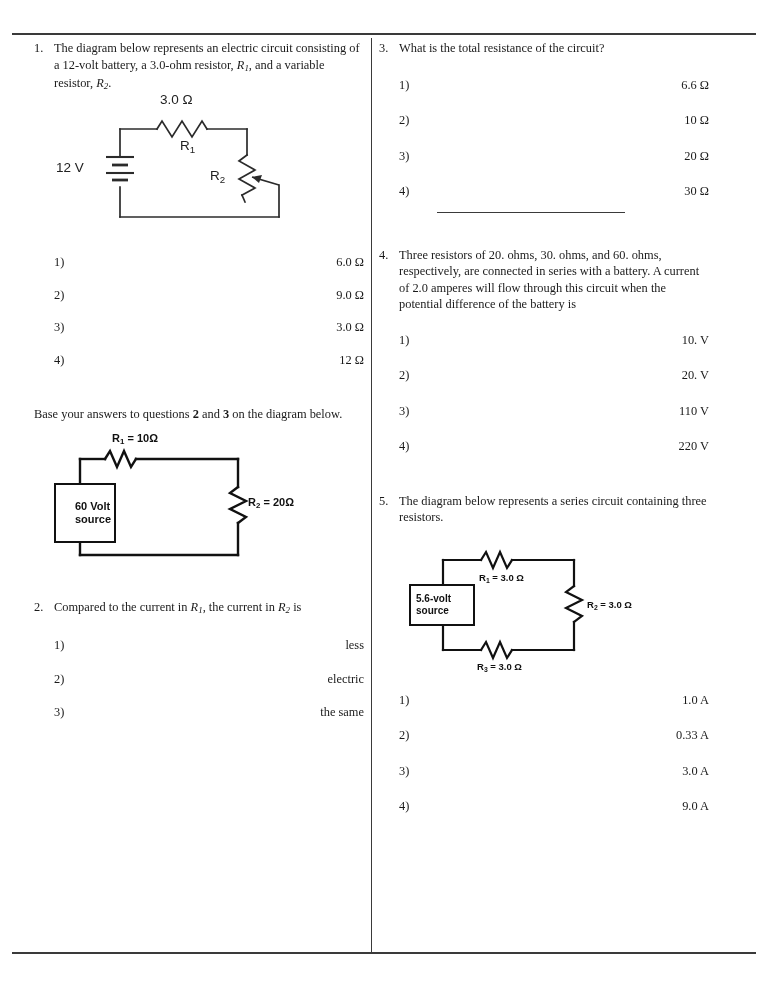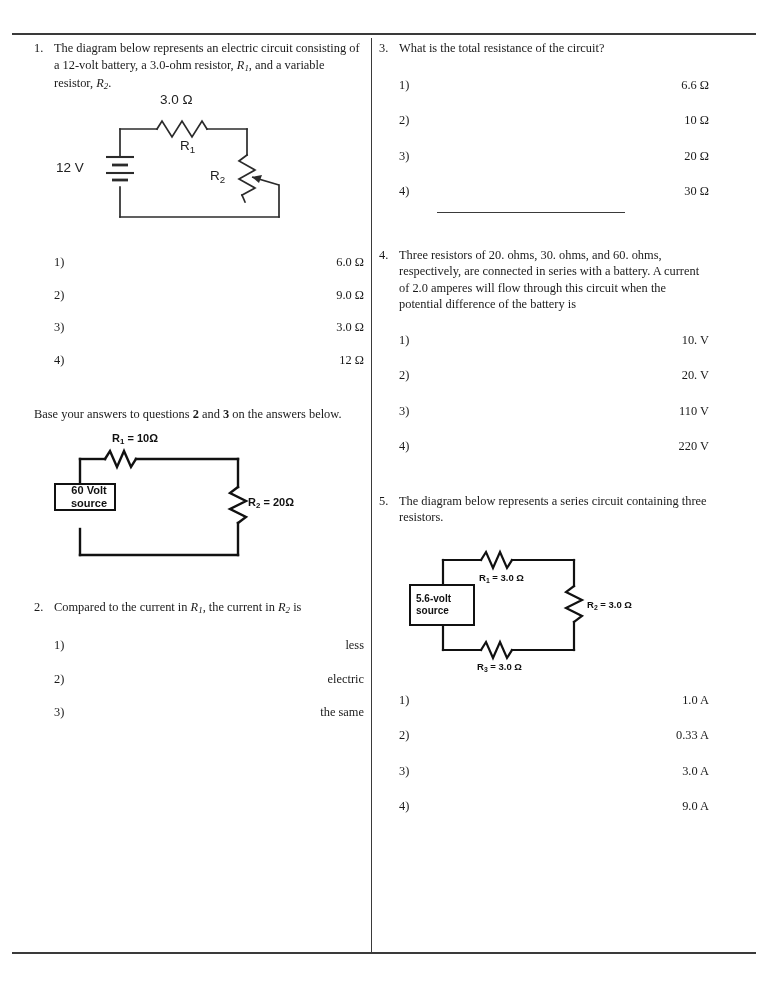--- a/index.html
+++ b/index.html
@@ -217,21 +217,21 @@
         <span class="choice-num">3)</span>
         <span class="choice-val">3.0 Ω</span>
       </div>
       <div class="choice">
         <span class="choice-num">4)</span>
         <span class="choice-val">12 Ω</span>
       </div>
     </div>
   </div>
 
-  <div class="intro-line" style="margin-top: 38px;"><span>Base your answers to questions </span><span class="bold">2</span><span> and </span><span class="bold">3</span><span> on the answers below.</span></div>
+  <div class="intro-line" style="margin-top: 38px;"><span>Base your answers to questions </span><span class="bold">2</span><span> and </span><span class="bold">3</span><span> on the diagram below.</span></div>
 
   <div class="diagram" style="margin-left: 26px; margin-top: 16px; width: 250px; height: 128px;">
     <svg width="250" height="128" viewBox="0 0 250 128">
       <g fill="none" stroke="#111" stroke-width="2.4" stroke-linecap="square">
 
         <path d="M 20 20 L 45 20"></path>
 
         <path d="M 45 20 L 50 12 L 57 28 L 64 12 L 71 28 L 76 20"></path>
 
         <path d="M 76 20 L 178 20"></path>
@@ -242,21 +242,21 @@
 
         <path d="M 20 116 L 178 116"></path>
 
         <path d="M 178 20 L 178 48"></path>
 
         <path d="M 178 48 L 170 54 L 186 62 L 170 70 L 186 78 L 178 84"></path>
 
         <path d="M 178 84 L 178 116"></path>
       </g>
     </svg>
-    <div class="srcbox" style="left: -6px; top: 44px; width: 62px; height: 28px; padding-left: 8px; font-size: 11px; align-items: center;">
+    <div class="srcbox" style="left: -6px; top: 44px; width: 62px; height: 60px; padding-left: 19px; font-size: 11px;">
       <span>60 Volt</span>
       <span>source</span>
     </div>
     <div class="dlabel dlabel-sans" style="left: 52px; top: -6px;"><span>R</span><span class="sub">1</span>
          <span>= 10Ω</span></div>
     <div class="dlabel dlabel-sans" style="left: 188px; top: 58px;"><span>R</span><span class="sub">2</span>
          <span>= 20Ω</span></div>
   </div>
 
   <div class="question" style="margin-top: 32px;">

